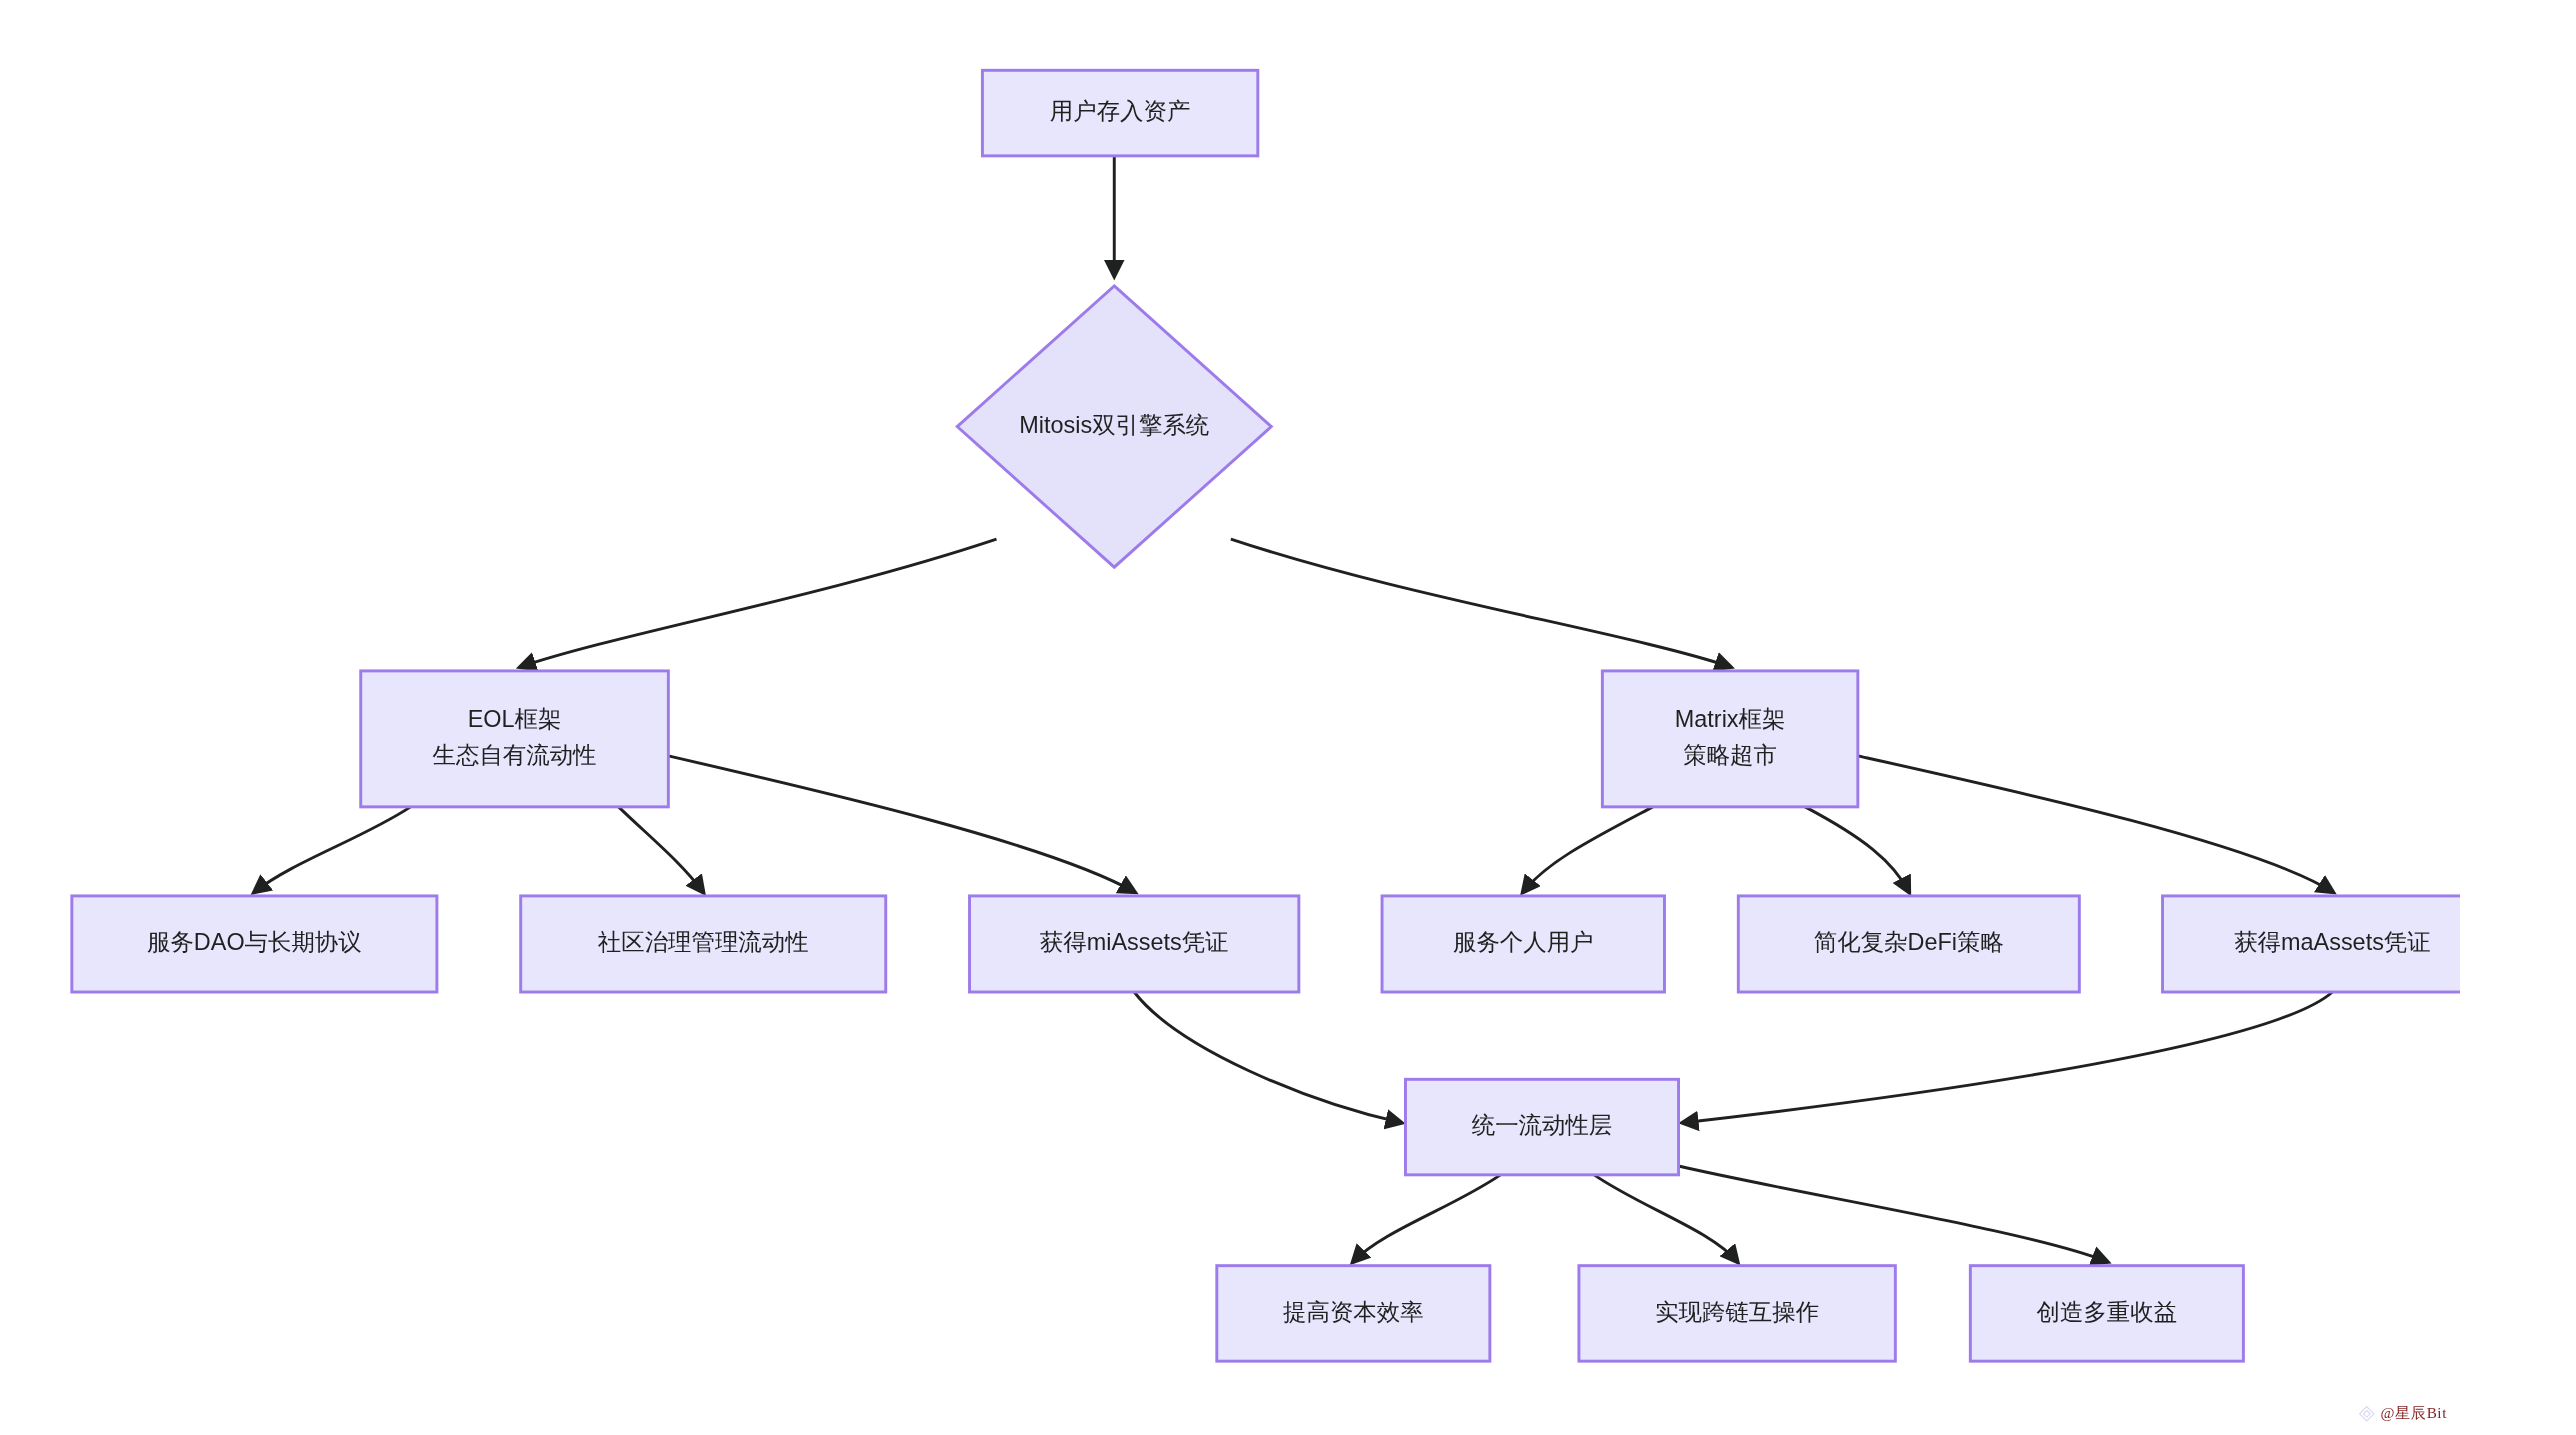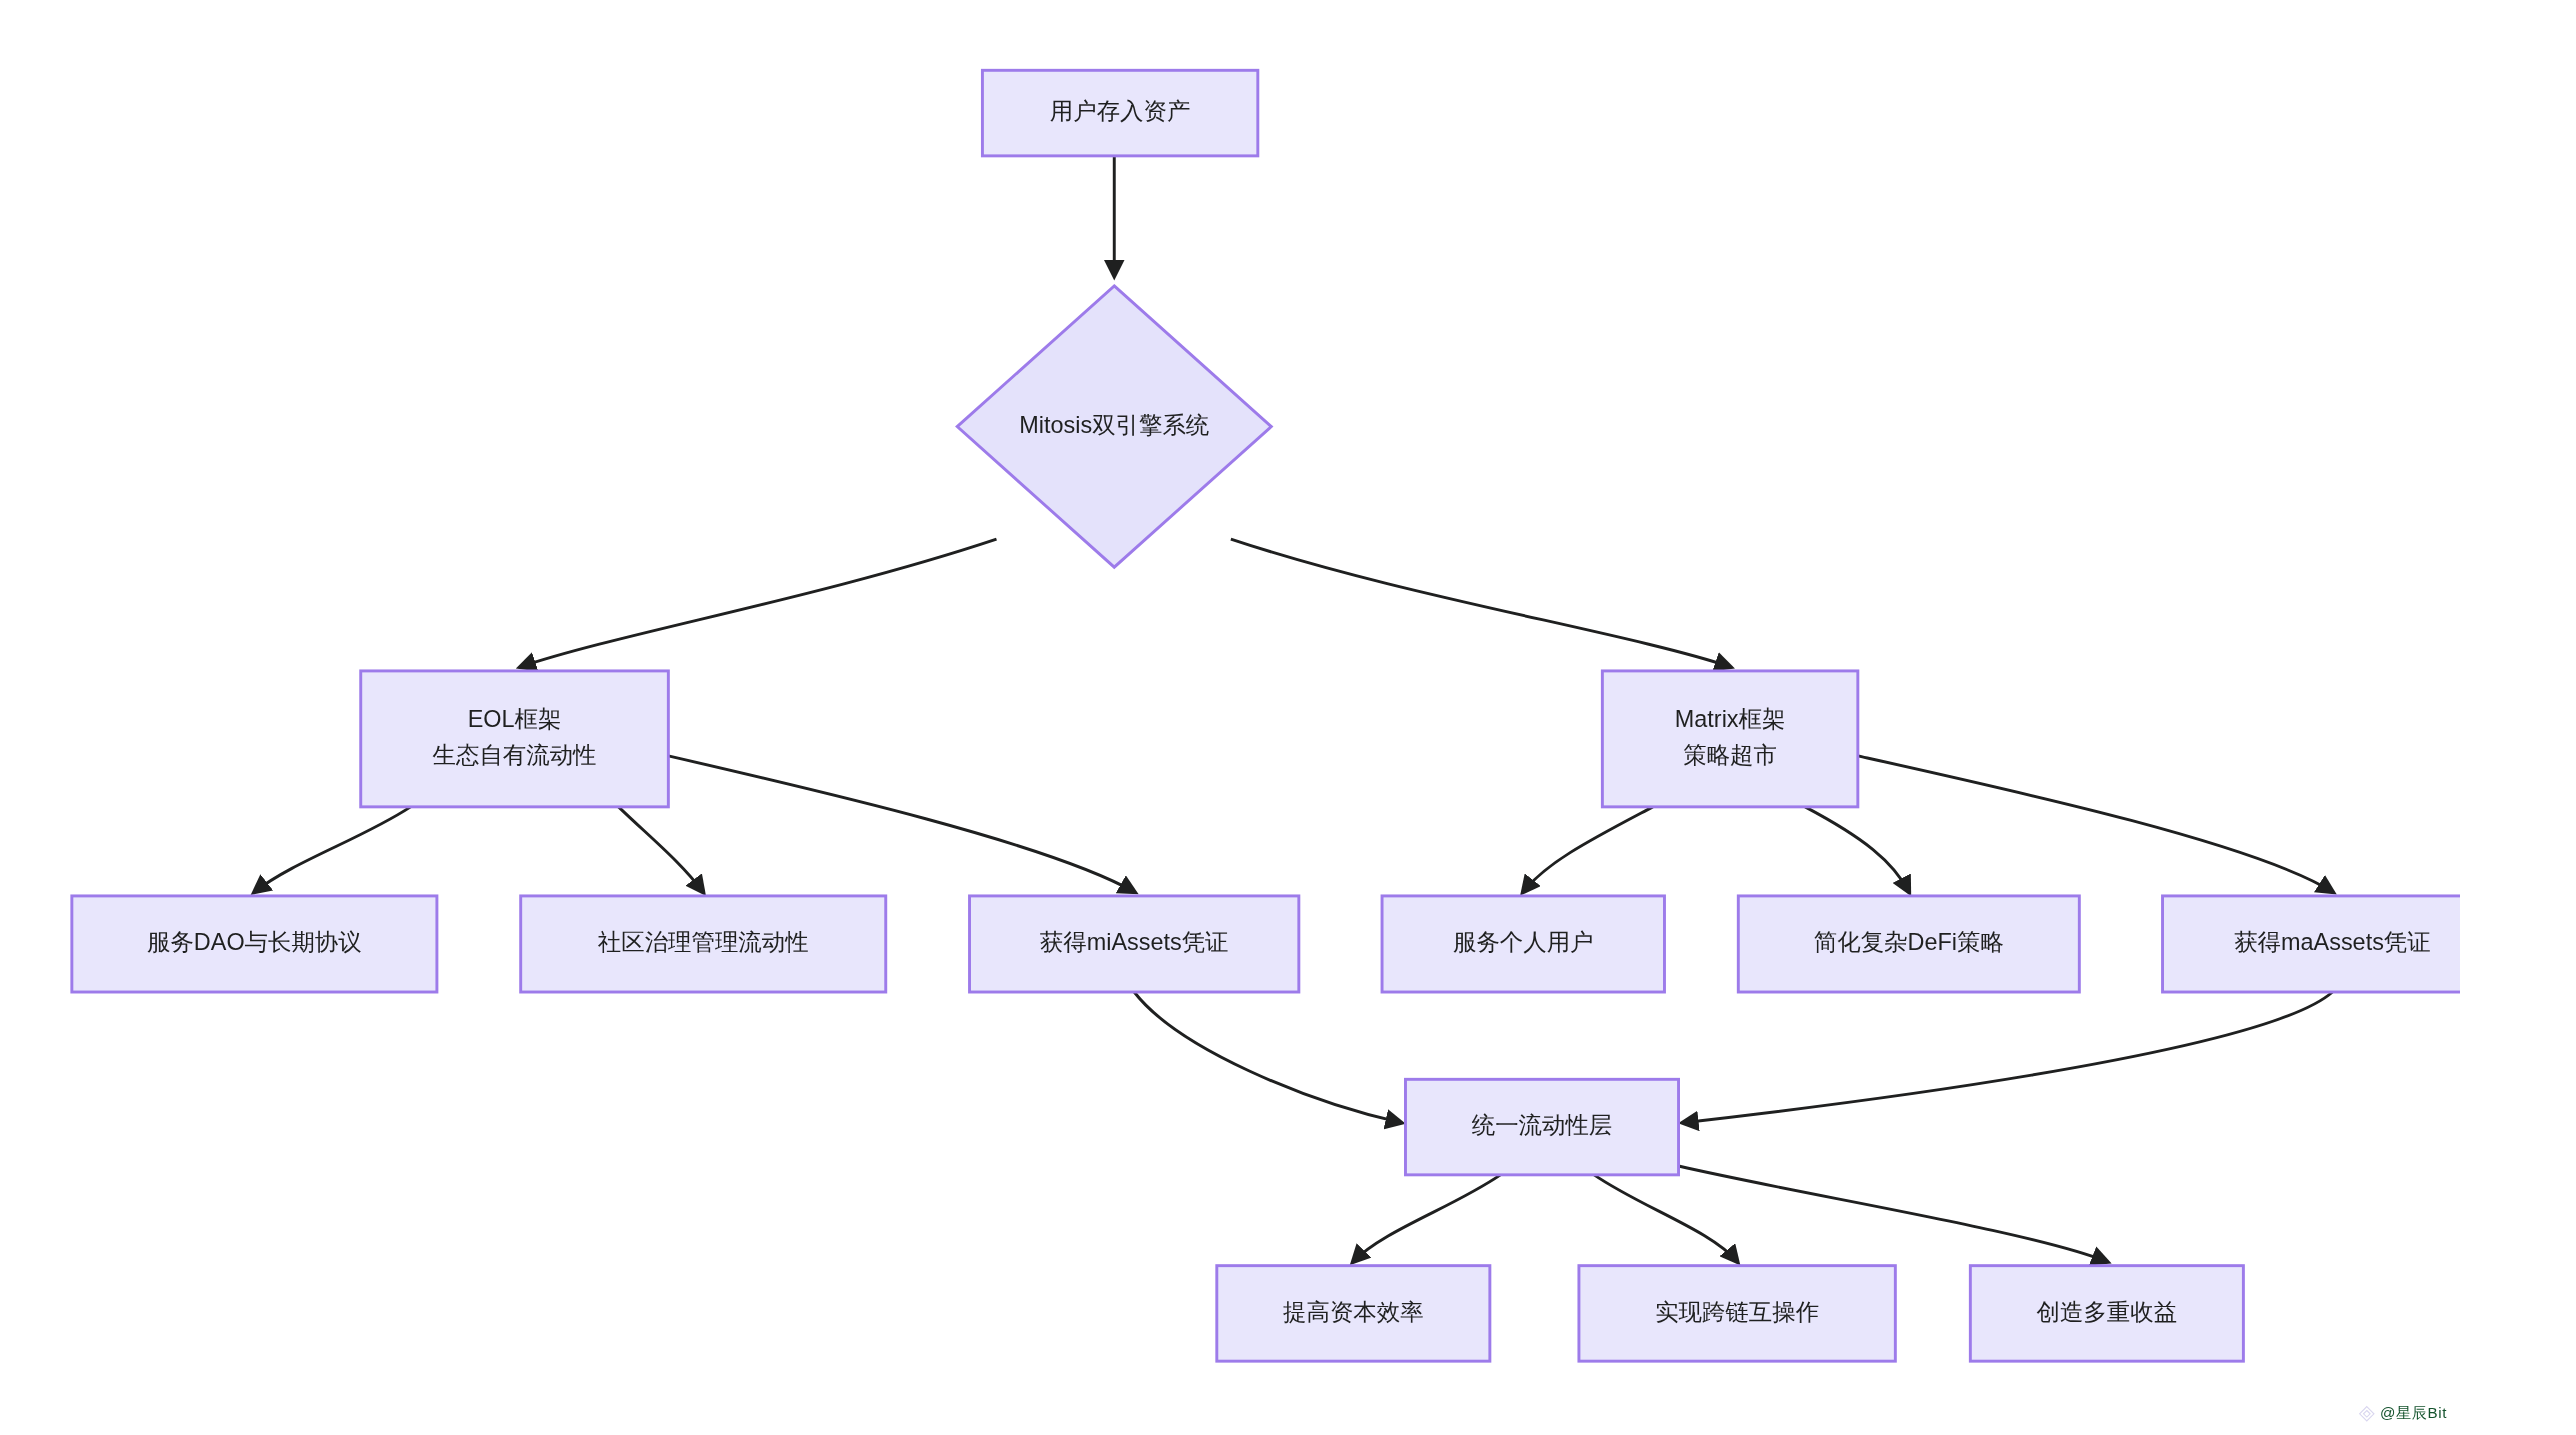--- a/index.html
+++ b/index.html
@@ -47,23 +47,23 @@
     text-anchor: middle;
     dominant-baseline: middle;
   }
   .watermark {
     position: absolute;
     right: 13px;
     bottom: 10.6px;
     display: flex;
     align-items: center;
     gap: 4.7px;
-    color: #14532d;
+    color: #7f1d1d;
     font-size: 15.2px;
-    font-family: Liberation Sans, sans-serif;
+    font-family: Liberation Serif, serif;
     letter-spacing: 0.6px;
     user-select: none;
   }
   .watermark-mark {
     width: 17.6px;
     height: 17.6px;
     display: block;
   }
 </style>
 </head>

